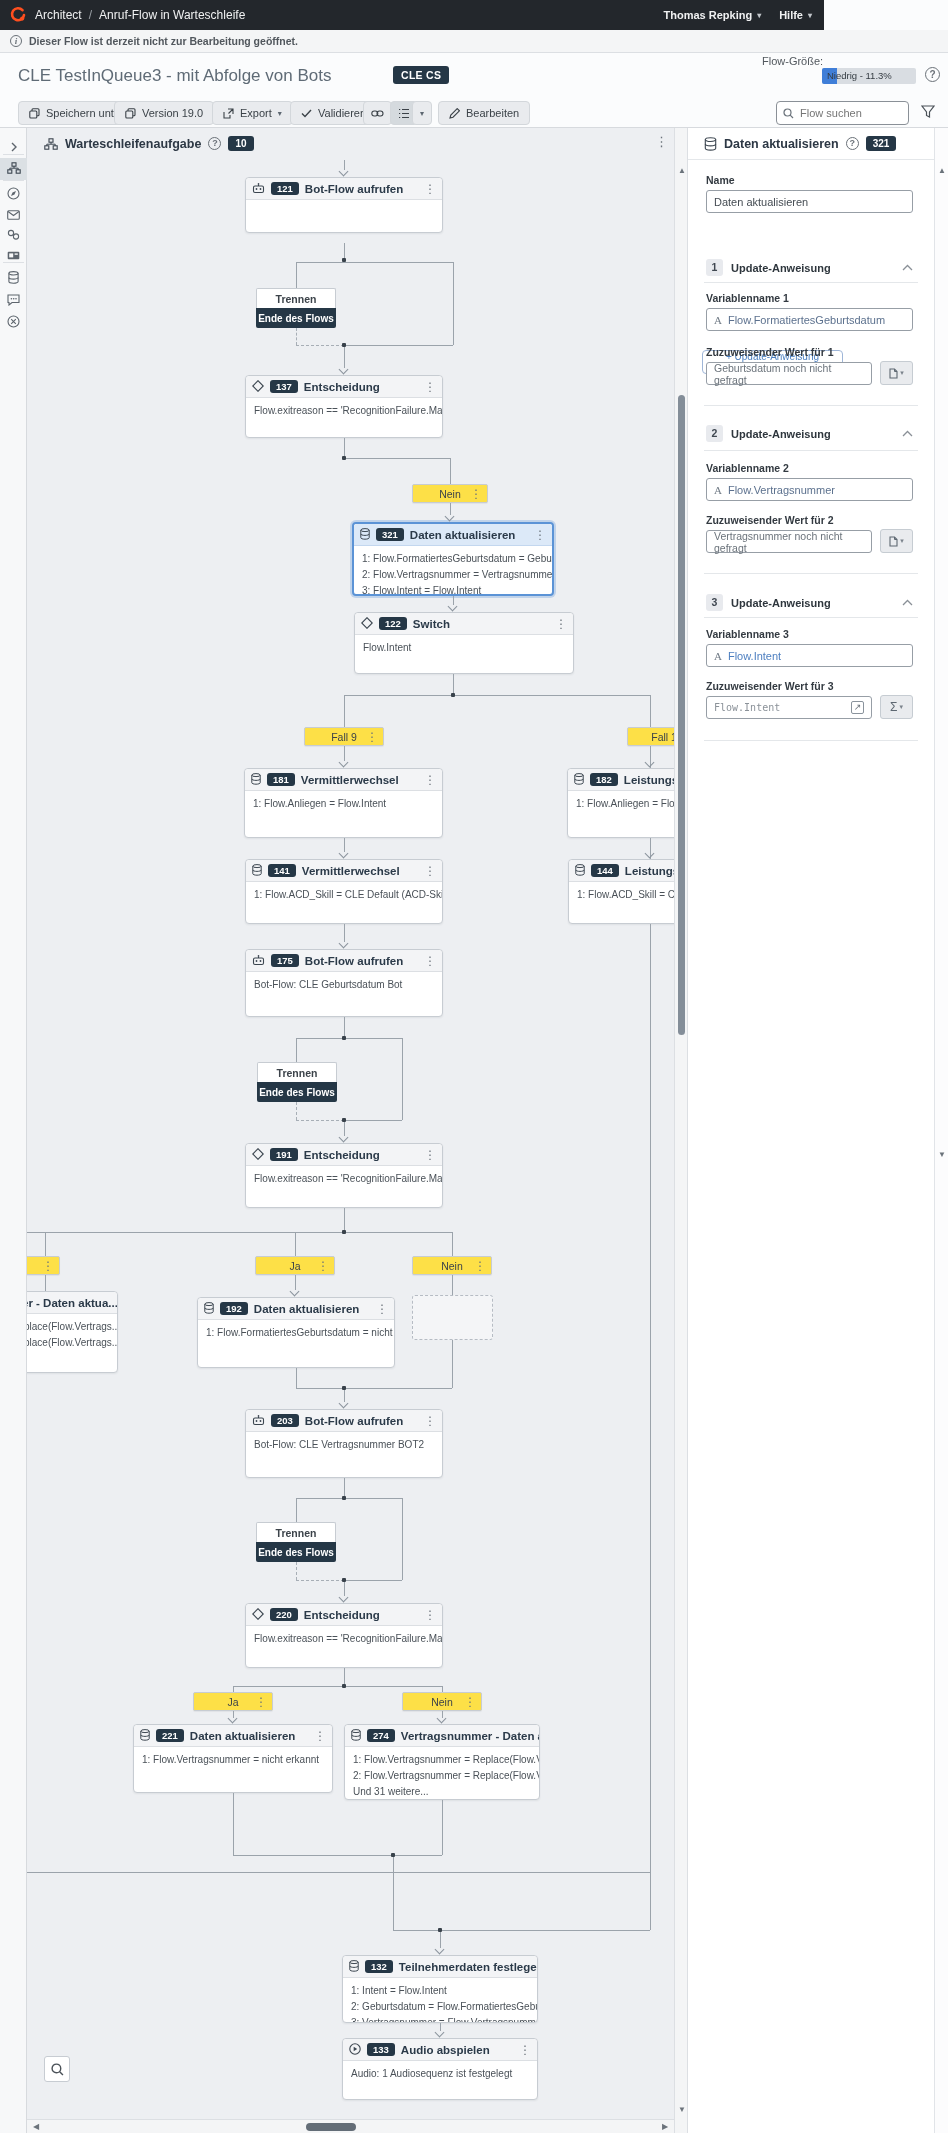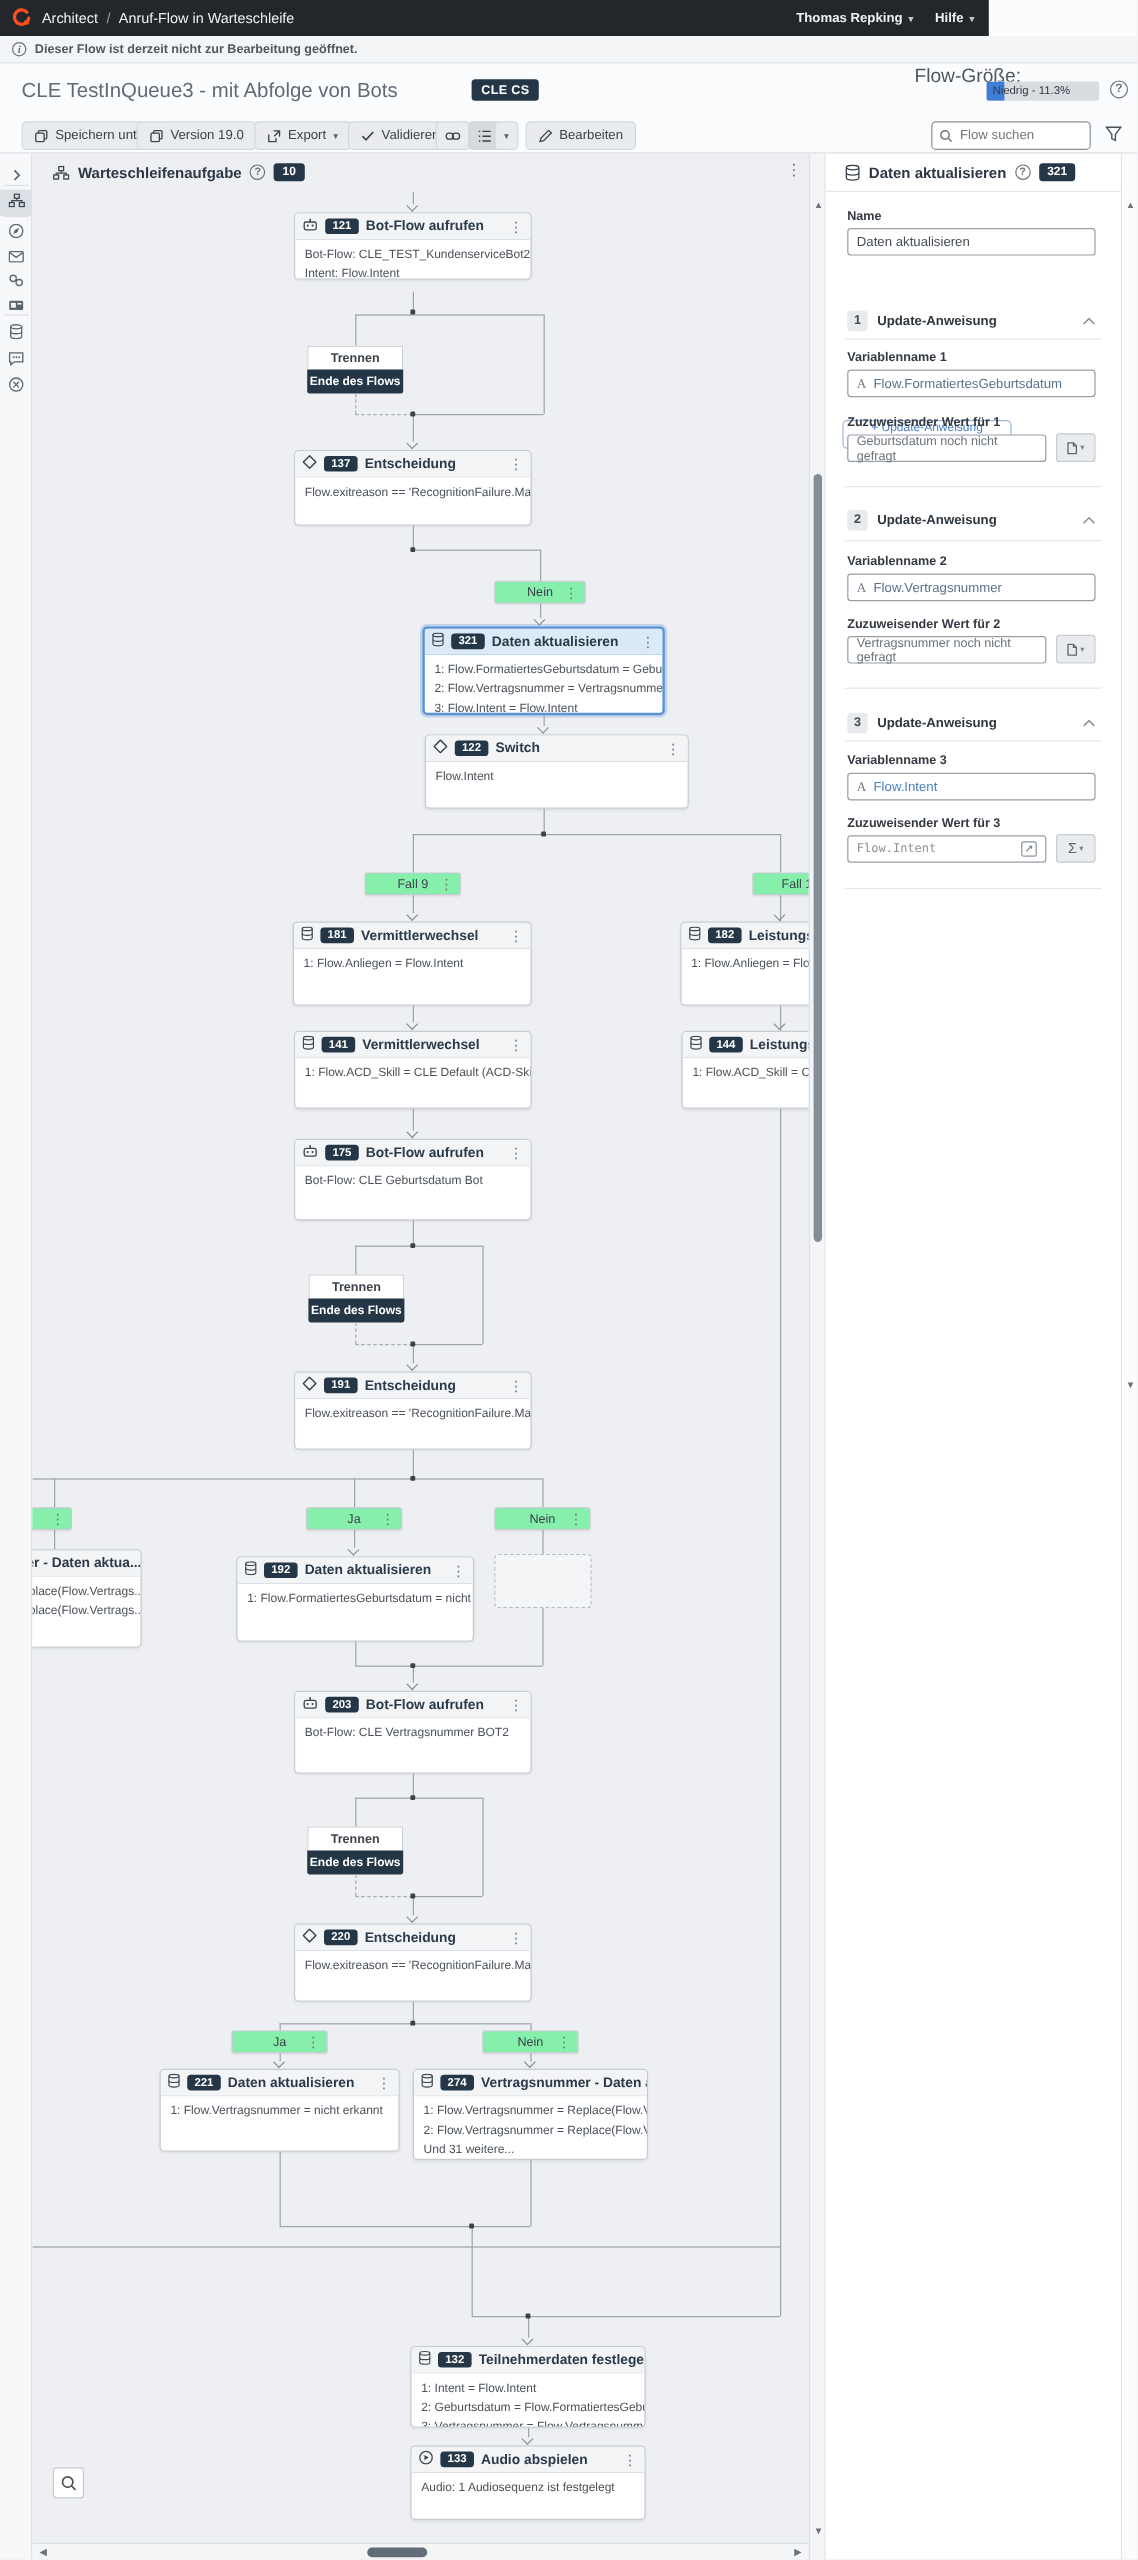--- a/index.html
+++ b/index.html
@@ -18,21 +18,21 @@
 
   
   .notice { position:absolute; left:0; top:30px; width:948px; height:23px; background:#f4f5f6; border-bottom:1px solid #dcdfe3; display:flex; align-items:center; }
   .info-ic { width:12px; height:12px; border:1px solid #6a7178; border-radius:50%; color:#6a7178; font-size:9px; line-height:11px; text-align:center; margin:0 7px 0 10px; font-family:"Liberation Serif",serif; font-style:italic; font-weight:bold; }
   .notice-text { font-size:10.5px; color:#51575d;font-weight:bold; }
 
   
   .title-row { position:absolute; left:0; top:53px; width:948px; height:45px; background:#fbfcfd; }
   .flow-title { position:absolute; left:18px; top:13px; font-size:17px; color:#5f6b76; }
   .flow-badge { position:absolute; left:393px; top:13px; background:#253746; color:#fff; font-size:10.5px; font-weight:bold; padding:3px 8px; border-radius:3px; letter-spacing:.3px; }
-  .fs-label { position:absolute; left:762px; top:2px; font-size:16px; color:#51575d; }
+  .fs-label { position:absolute; left:762px; top:2px; font-size:11px; color:#51575d; }
   .fs-meter { position:absolute; left:822px; top:15px; width:94px; height:16px; background:#d9dde2; border-radius:2px; overflow:hidden; }
   .fs-fill { position:absolute; left:0; top:0; height:16px; background:#3f7ed8; }
   .fs-text { position:absolute; left:5px; top:2px; font-size:9.5px; color:#343b42; white-space:nowrap; }
   .q-circle { position:absolute; left:925px; top:14px; width:15px; height:15px; border:1.3px solid #6a7178; border-radius:50%; color:#6a7178; font-size:10px; text-align:center; line-height:13px; font-weight:bold; }
 
   
   .toolbar { position:absolute; left:0; top:98px; width:948px; height:30px; background:#fbfcfd; border-bottom:1px solid #d7dade; }
   .tbtn { position:absolute; top:3px; height:24px; background:#e9ebee; border:1px solid #d3d7db; border-radius:4px; display:flex; align-items:center; gap:6px; padding:0 10px; font-size:11px; color:#3b4248; cursor:pointer; }
   .tbtn.icon-only { padding:0 7px; }
   .tbtn.active { background:#d5dade; }
@@ -58,21 +58,21 @@
   .node { position:absolute; background:#fff; border:1px solid #c7ccd2; border-radius:4px; box-shadow:0 1px 2px rgba(30,40,50,.07); cursor:pointer; overflow:hidden; }
   .node-head { height:22px; background:#f3f4f6; border-bottom:1px solid #dcdfe3; border-radius:3px 3px 0 0; display:flex; align-items:center; gap:6px; padding:0 6px; }
   .node-badge { background:#253746; color:#fff; font-size:9.5px; font-weight:bold; padding:1px 6px; border-radius:3px; }
   .node-title { font-size:11.5px; font-weight:bold; color:#2b3a49; white-space:nowrap; }
   .kebab { margin-left:auto; color:#6b737b; font-size:12px; cursor:pointer; }
   .node-body { padding:5px 8px; }
   .node-row { font-size:10px; color:#4a5158; line-height:16px; white-space:nowrap; }
   .node.selected { border:2px solid #5b93d6; box-shadow:0 0 0 2px rgba(91,147,214,.30); }
   .node.selected .node-head { background:#dce9f8; border-bottom:1px solid #c3d7ef; }
 
-  .flabel { position:absolute; height:19px; background:#86efac; border:1px solid #c7ccd2; border-radius:2px; box-shadow:0 1px 1px rgba(30,40,50,.06); display:flex; align-items:center; justify-content:center; font-size:10.5px; color:#3c434a; cursor:pointer; }
+  .flabel { position:absolute; height:19px; background:#fde047; border:1px solid #c7ccd2; border-radius:2px; box-shadow:0 1px 1px rgba(30,40,50,.06); display:flex; align-items:center; justify-content:center; font-size:10.5px; color:#3c434a; cursor:pointer; }
   .flabel .kebab { position:absolute; right:5px; margin:0; }
 
   .endblock { position:absolute; width:80px; cursor:pointer; }
   .eb-top { height:20px; background:#fff; border:1px solid #c7ccd2; border-bottom:none; display:flex; align-items:center; justify-content:center; font-size:10.5px; color:#3c434a; border-radius:2px 2px 0 0;font-weight:bold; }
   .eb-bottom { height:20px; background:#253746; color:#fff; font-size:10px; font-weight:bold; display:flex; align-items:center; justify-content:center; border-radius:0 0 2px 2px; }
 
   .ph-dashed { position:absolute; border:1.5px dashed #b6bcc4; border-radius:3px; background:rgba(255,255,255,.4); }
 
   .seg { position:absolute; background:#9ba3ab; }
   .seg.dash-v { background:none; border-left:1px dashed #a7aeb6; }
@@ -306,24 +306,20 @@
             <span><svg width="13" height="11" viewBox="0 0 13 11">
                 <rect x="1.5" y="3" width="10" height="6.5" rx="1.5" fill="none" stroke="#3c4650" stroke-width="1.1"></rect>
                 <path d="M6.5 3V1.2" stroke="#3c4650" stroke-width="1.1"></path>
                 <circle cx="6.5" cy="0.9" r="0.8" fill="#3c4650"></circle>
                 <circle cx="4.5" cy="6" r="0.9" fill="#3c4650"></circle>
                 <circle cx="8.5" cy="6" r="0.9" fill="#3c4650"></circle>
               </svg></span>
             <span class="node-badge">121</span>
             <span class="node-title">Bot-Flow aufrufen</span>
             <span class="kebab">⋮</span>
-          </div>
-          <div class="node-body">
-            <div class="node-row">Bot-Flow: CLE_TEST_KundenserviceBot2</div>
-            <div class="node-row">Intent: Flow.Intent</div>
           </div>
         </div>
         <div class="node" style="left: 218px; top: 247px; width: 198px; height: 63px;">
           <div class="node-head">
             <span><svg width="12" height="12" viewBox="0 0 12 12">
                 <rect x="2.3" y="2.3" width="7.4" height="7.4" fill="none" stroke="#3c4650" stroke-width="1.2" transform="rotate(45 6 6)"></rect>
               </svg></span>
             <span class="node-badge">137</span>
             <span class="node-title">Entscheidung</span>
             <span class="kebab">⋮</span>

